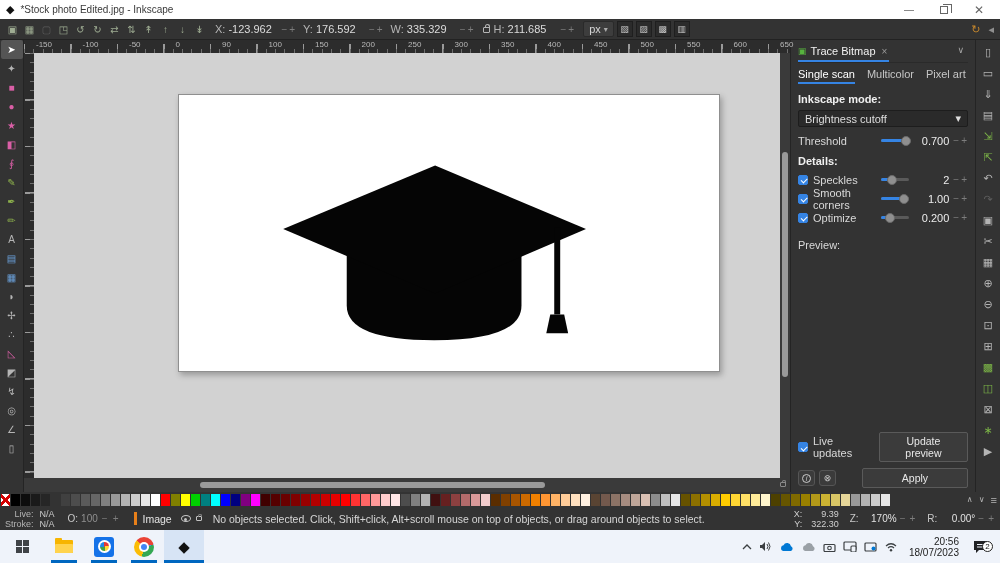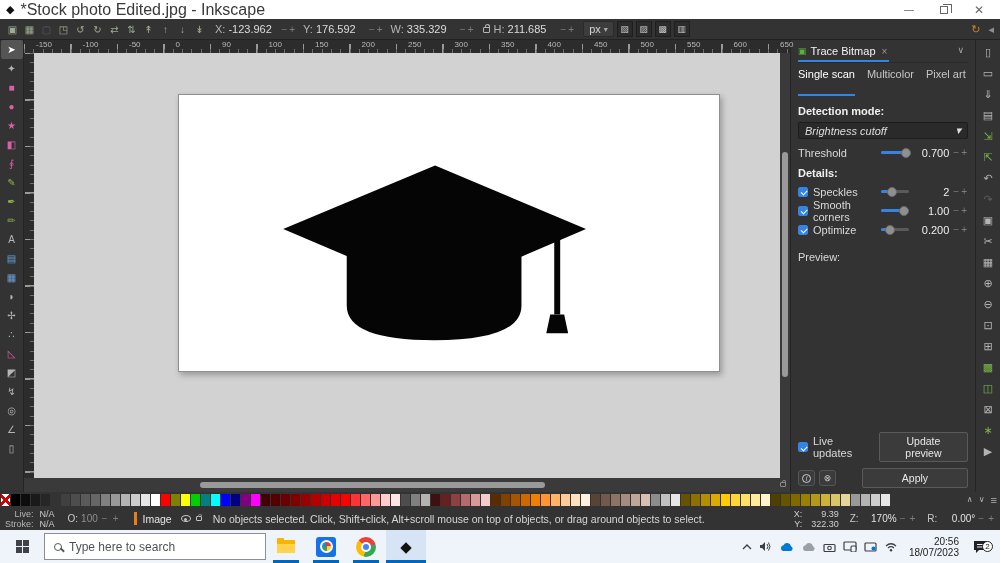--- a/index.html
+++ b/index.html
@@ -2,21 +2,21 @@
 <html><head>
 <meta charset="utf-8">
 <style>
   * { margin:0; padding:0; box-sizing:border-box; }
   html,body { width:1000px; height:563px; overflow:hidden; font-family:"Liberation Sans",sans-serif; }
   #screen { width:1000px; height:563px; display:flex; flex-direction:column; background:#333; }
 
   
   #titlebar { height:19px; background:#fff; display:flex; align-items:center; padding:0 6px; flex:0 0 19px; }
   .win-icon { color:#111; font-size:11px; margin-right:6px; line-height:1; }
-  .win-title { font-size:16px; color:#3a3a3a; flex:1; }
+  .win-title { font-size:10px; color:#3a3a3a; flex:1; }
   .win-ctrls { display:flex; align-items:center; gap:26px; margin-right:10px; color:#666; }
   .win-ctrl { font-size:10px; line-height:1; cursor:default; }
   .restore-box { width:8px; height:8px; border:1px solid #666; position:relative; }
   .restore-box::before { content:""; position:absolute; top:-3px; left:2px; width:8px; height:8px; border-top:1px solid #666; border-right:1px solid #666; }
 
   
   #menubar { height:18px; background:#3e3e3e; display:flex; align-items:center; padding-left:4px; flex:0 0 18px; }
   .menu-item { font-size:11px; color:#e4e4e4; padding:0 7px; line-height:18px; }
 
   
@@ -74,25 +74,25 @@
 
   
   #dock { width:185px; background:#333; border-left:1px solid #242424; display:flex; flex-direction:column; padding:3px 7px 4px 7px; flex:0 0 185px; }
   .dock-head { display:flex; align-items:flex-start; border-bottom:1px solid #2a2a2a; padding-bottom:0; }
   .dock-tab { display:flex; align-items:center; gap:4px; border-bottom:2px solid #3584e4; padding:2px 2px 3px 0; }
   .dock-tab-icon { color:#57b33e; font-size:9px; }
   .dock-tab-title { font-size:11px; color:#f2f2f2; }
   .dock-close { color:#9a9a9a; font-size:10px; margin-left:2px; }
   .dock-chevron { margin-left:auto; color:#a8a8a8; font-size:9px; padding:2px 4px 0 0; }
   .scan-tabs { display:flex; gap:12px; margin:5px 0 4px 0; }
-  .scan-tab { font-size:11px; color:#c6c6c6; padding-bottom:14px; }
+  .scan-tab { font-size:11px; color:#c6c6c6; padding-bottom:2px; }
   .scan-tab.active { color:#fff; border-bottom:2px solid #3584e4; }
   .sec-label { font-size:11px; font-weight:bold; color:#f0f0f0; margin:5px 0 3px 0; }
   .dd { height:17px; background:#2a2a2a; border:1px solid #1d1d1d; border-radius:2px; display:flex; align-items:center; justify-content:space-between; padding:0 6px; margin:2px 0 4px 0; }
-  .dd span { font-size:11px; color:#dedede;font-style:italic; }
+  .dd span { font-size:11px; color:#dedede; }
   .dd-arrow { color:#a9a9a9; font-size:9px; }
   .prow { display:flex; align-items:center; height:19px; }
   .plabel { font-size:11px; color:#d9d9d9; flex:1; display:flex; align-items:center; gap:5px; }
   .slider { width:28px; height:3px; background:#5a5a5a; border-radius:2px; position:relative; margin-right:6px; }
   .slider .fill { position:absolute; left:0; top:0; height:3px; background:#3584e4; border-radius:2px; }
   .slider .knob { position:absolute; top:-3.5px; width:10px; height:10px; border-radius:50%; background:#8f8f8f; border:1px solid #6a6a6a; }
   .pval { width:34px; text-align:right; font-size:11px; color:#ececec; margin-right:3px; }
   .chk { width:10px; height:10px; border:1px solid #6f6f6f; background:#2b2b2b; border-radius:2px; display:inline-block; position:relative; flex:0 0 10px; }
   .chk.on { background:#3584e4; border-color:#3584e4; }
   .chk.on::after { content:""; position:absolute; left:1.5px; top:2.5px; width:5px; height:2.5px; border-left:1.5px solid #fff; border-bottom:1.5px solid #fff; transform:rotate(-45deg); }
@@ -316,21 +316,21 @@
           <span class="dock-tab-title">Trace Bitmap</span>
           <span class="dock-close">×</span>
         </span>
         <span class="dock-chevron">∨</span>
       </div>
       <div class="scan-tabs">
           <span class="scan-tab active">Single scan</span>
           <span class="scan-tab">Multicolor</span>
           <span class="scan-tab">Pixel art</span>
         </div>
-      <div class="sec-label">Detection mode:</div>
+      <div class="sec-label">Inkscape mode:</div>
       <div class="dd">
         <span>Brightness cutoff</span>
         <span class="dd-arrow">▾</span>
       </div>
       <div class="prow">
         <span class="plabel">Threshold</span>
         <span class="slider">
             <span class="fill" style="width:78%"></span>
             <span class="knob" style="left:72%"></span>
           </span>
@@ -553,24 +553,20 @@
 
   <div id="taskbar">
     <div id="start">
       <div class="winlogo">
           <div></div>
           <div></div>
           <div></div>
           <div></div>
         </div>
     </div>
-    <div id="searchbox">
-      <span class="mag"></span>
-      <input placeholder="Type here to search" style="">
-    </div>
     <div class="task-app">
       <div class="folder">
           <div class="back"></div>
           <div class="front"></div>
         </div>
       <div class="underline"></div>
     </div>
     <div class="task-app">
       <div class="bluetile">
           <div class="ring">

